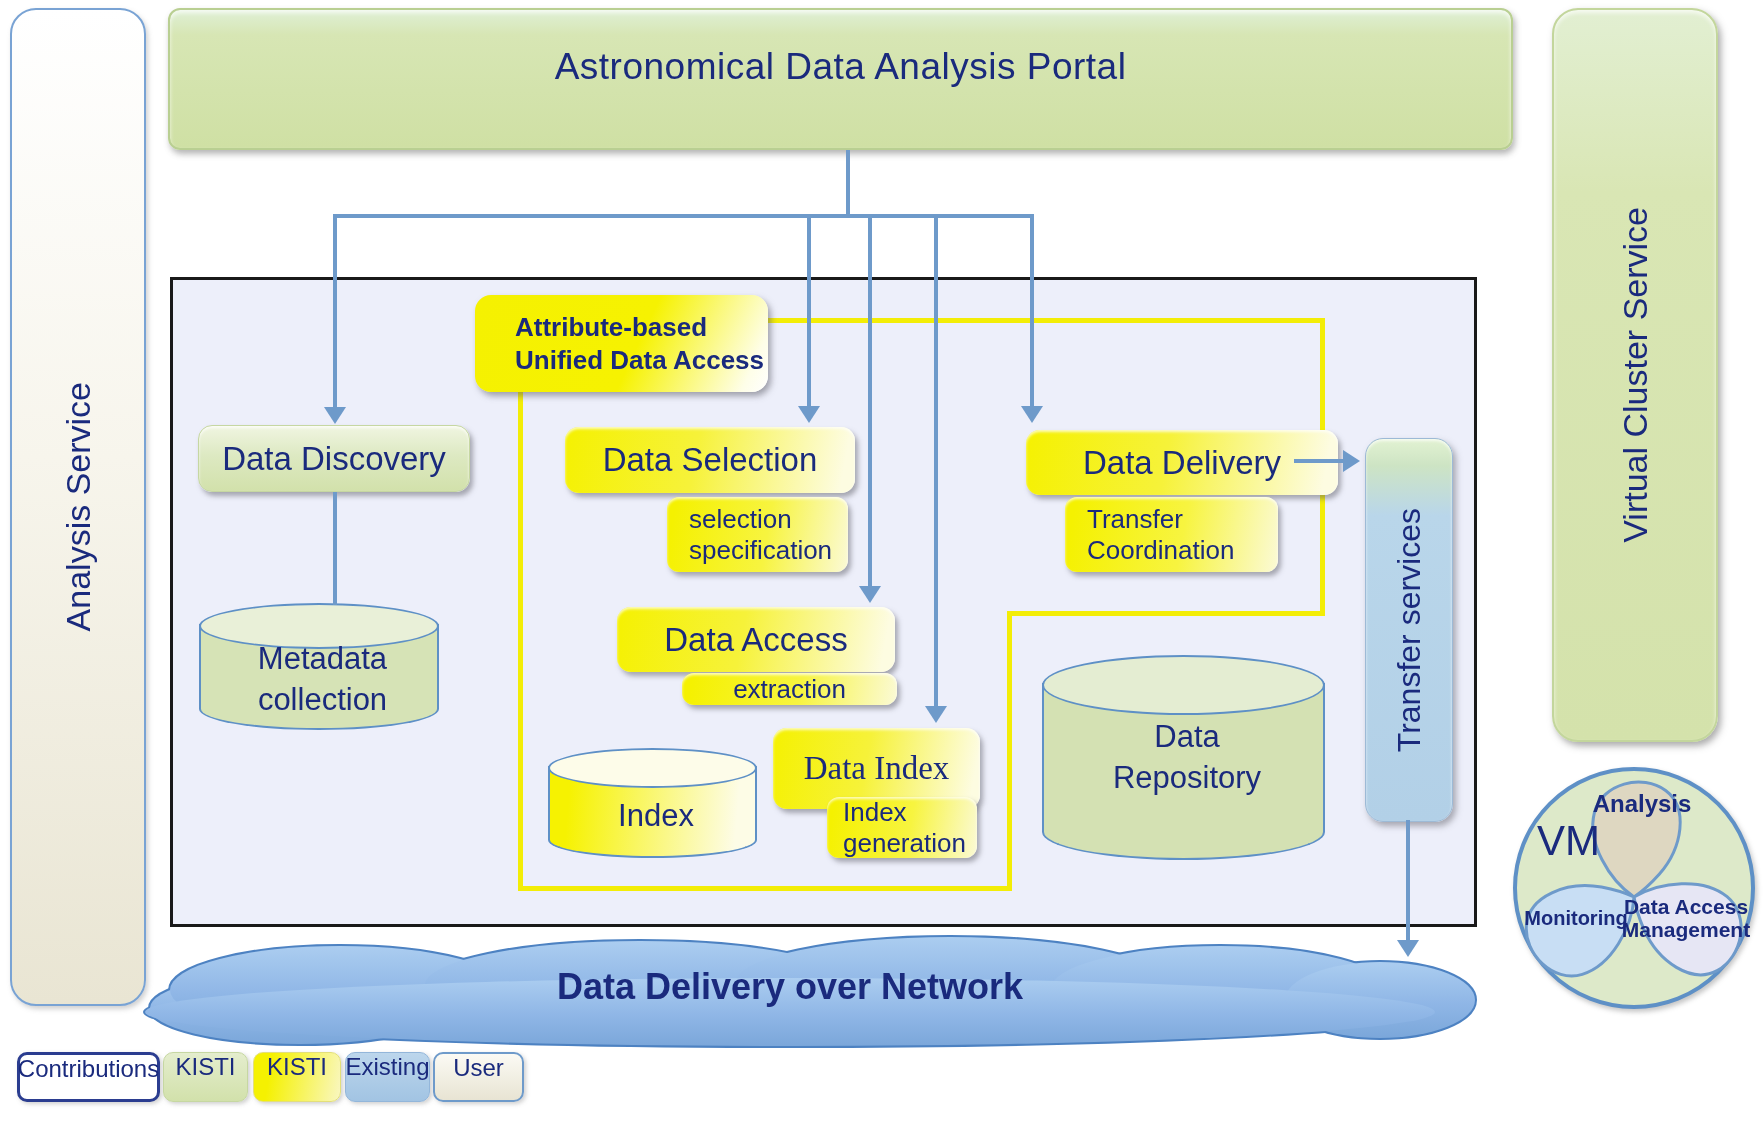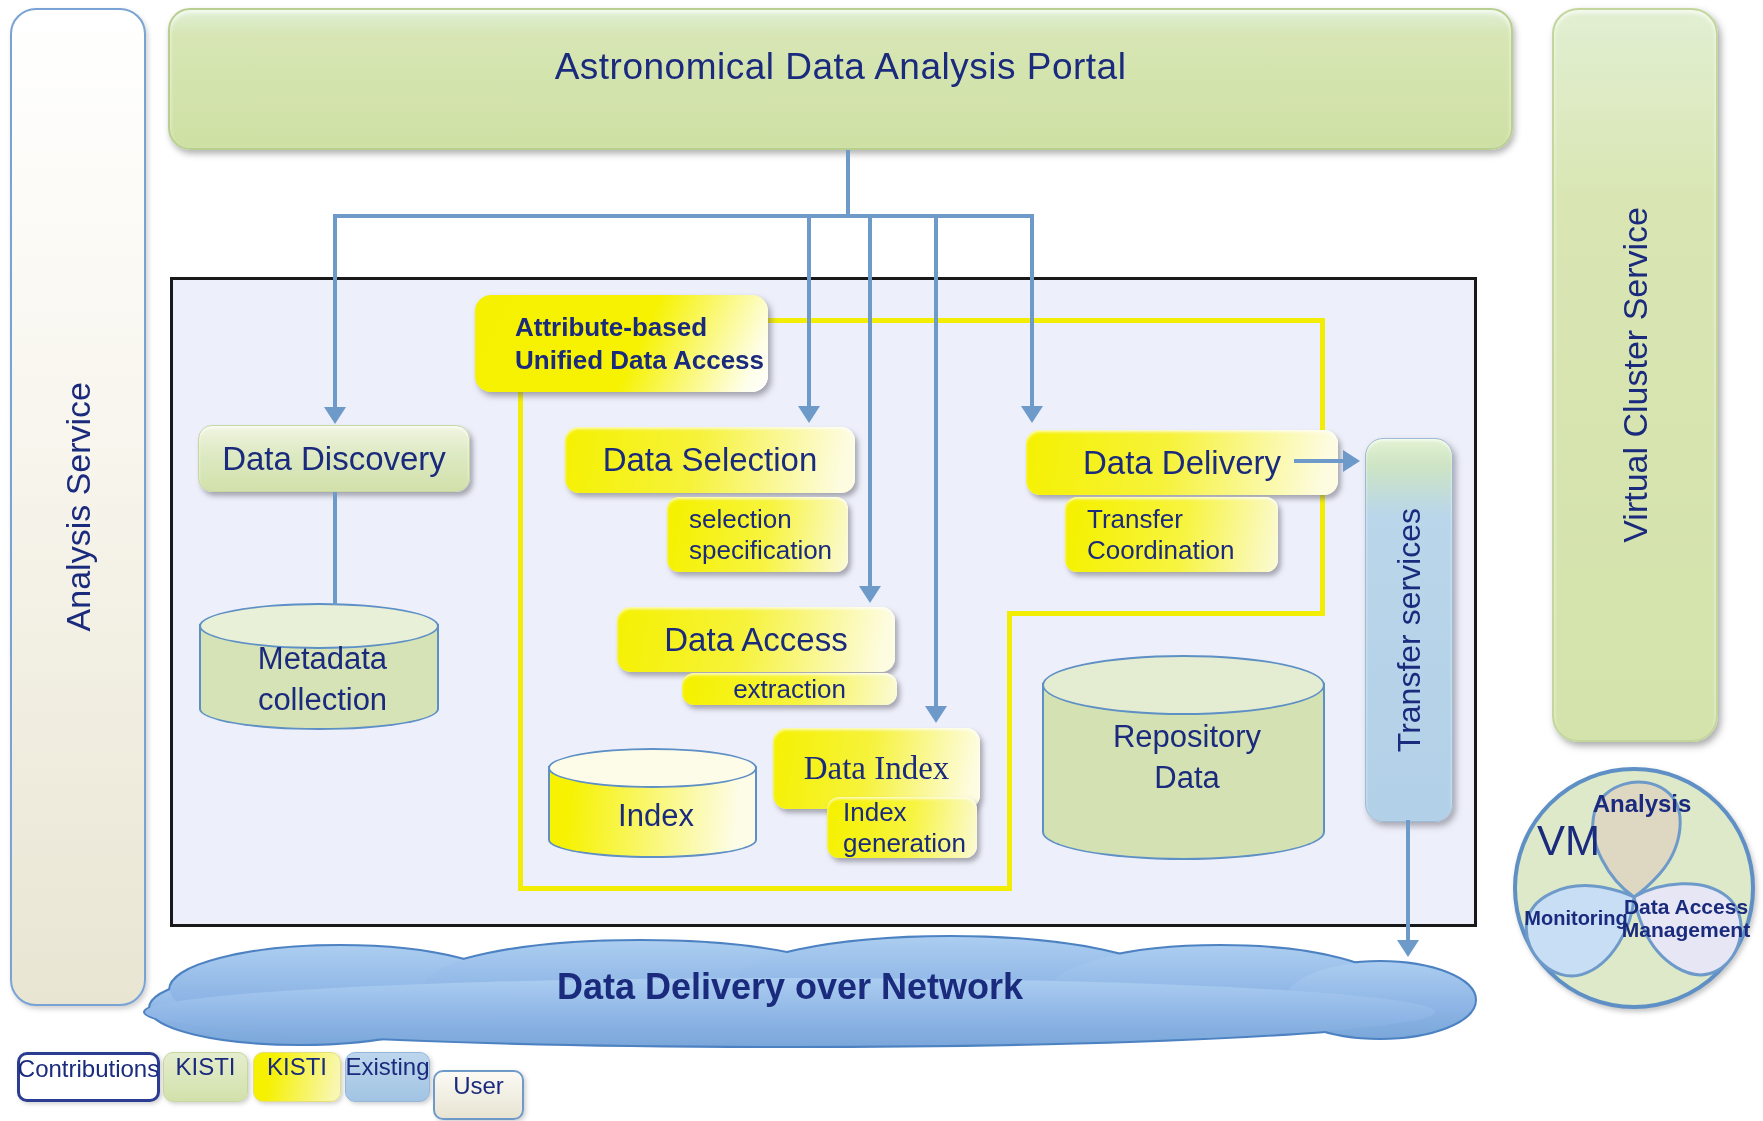--- a/index.html
+++ b/index.html
@@ -6,21 +6,21 @@
   #canvas {
     position:relative; width:1763px; height:1121px; overflow:hidden;
     font-family:"Liberation Sans", sans-serif; background:#ffffff; color:#1a2a7d;
   }
   .abs { position:absolute; box-sizing:border-box; }
 
   
   .portal {
     left:168px; top:8px; width:1345px; height:142px;
     background:linear-gradient(180deg,#dff0d6 0%, #d7e6b4 18%, #cfe0a4 100%);
-    border:2px solid #b9cf92; border-radius:22px;
+    border:2px solid #b9cf92; border-radius:12px;
     box-shadow:2px 4px 6px rgba(90,90,90,.45), inset 0 3px 4px rgba(255,255,255,.7);
     display:flex; justify-content:center; align-items:flex-start;
   }
   .portal-title { font-size:37px; margin-top:36px; letter-spacing:.5px; }
 
   .sidebar-left {
     left:10px; top:8px; width:136px; height:998px;
     background:linear-gradient(180deg,#ffffff 0%, #f7f5ec 45%, #e9e5d3 100%);
     border:2.5px solid #79a3d4; border-radius:26px;
     box-shadow:2px 3px 5px rgba(120,120,120,.35);
@@ -97,21 +97,21 @@
   .vm-label { left:20px; top:46px; font-size:42px; }
   .petal-label { font-weight:bold; text-align:center; line-height:1.1; }
 
   
   .legend-box { top:1052px; height:50px; border-radius:10px; display:flex; align-items:flex-start; justify-content:center; font-size:24px;
     box-shadow:2px 2px 4px rgba(120,120,120,.35); }
   .lg-contrib { left:17px; width:143px; background:#ffffff; border:3px solid #2b3d90; }
   .lg-kisti  { left:163px; width:85px; background:linear-gradient(180deg,#e4edcd 0%, #d2e1ab 100%); border:1px solid #c6d7a2; }
   .lg-lbnl   { left:253px; width:88px; background:linear-gradient(100deg,#f5f101 20%, #f9f7c0 100%); border:1px solid #e3df7a; }
   .lg-exist  { left:345px; width:85px; background:linear-gradient(180deg,#bcd6ec 0%, #a2c4e3 100%); border:1px solid #93b6da; }
-  .lg-user   { left:433px; width:91px; background:linear-gradient(180deg,#fbfaf4 0%, #e8e4d3 100%); border:2.5px solid #6e9aca;margin-top:18px; }
+  .lg-user   { left:433px; width:91px; background:linear-gradient(180deg,#fbfaf4 0%, #e8e4d3 100%); border:2.5px solid #6e9aca; }
 </style>
 </head>
 <body>
 
 <div id="canvas">
 
   <div class="abs portal">
     <div class="portal-title">Astronomical Data Analysis Portal</div>
   </div>
 
@@ -191,22 +191,22 @@
     <div class="label-md">
       <div>Transfer</div>
       <div>Coordination</div>
     </div>
   </div>
 
   <div class="abs cyl cyl-repo" style="left:1042px; top:655px; width:283px; height:205px;">
     <div class="cyl-body" style="top:28px; border-radius:0 0 50% 50% / 0 0 28px 28px;"></div>
     <div class="cyl-top" style="top:0; height:56px;"></div>
     <div class="cyl-label" style="top:62px;">
+      <div>Data</div>
       <div>Repository</div>
-      <div>Data</div>
     </div>
   </div>
 
   <div class="abs transfer-bar">
     <div class="vtext">Transfer services</div>
   </div>
 
   <svg class="abs" style="left:140px; top:925px;" width="1360" height="130" viewBox="0 0 1360 130">
     <defs>
       <linearGradient id="cg" x1="0" y1="0" x2="0" y2="1">

